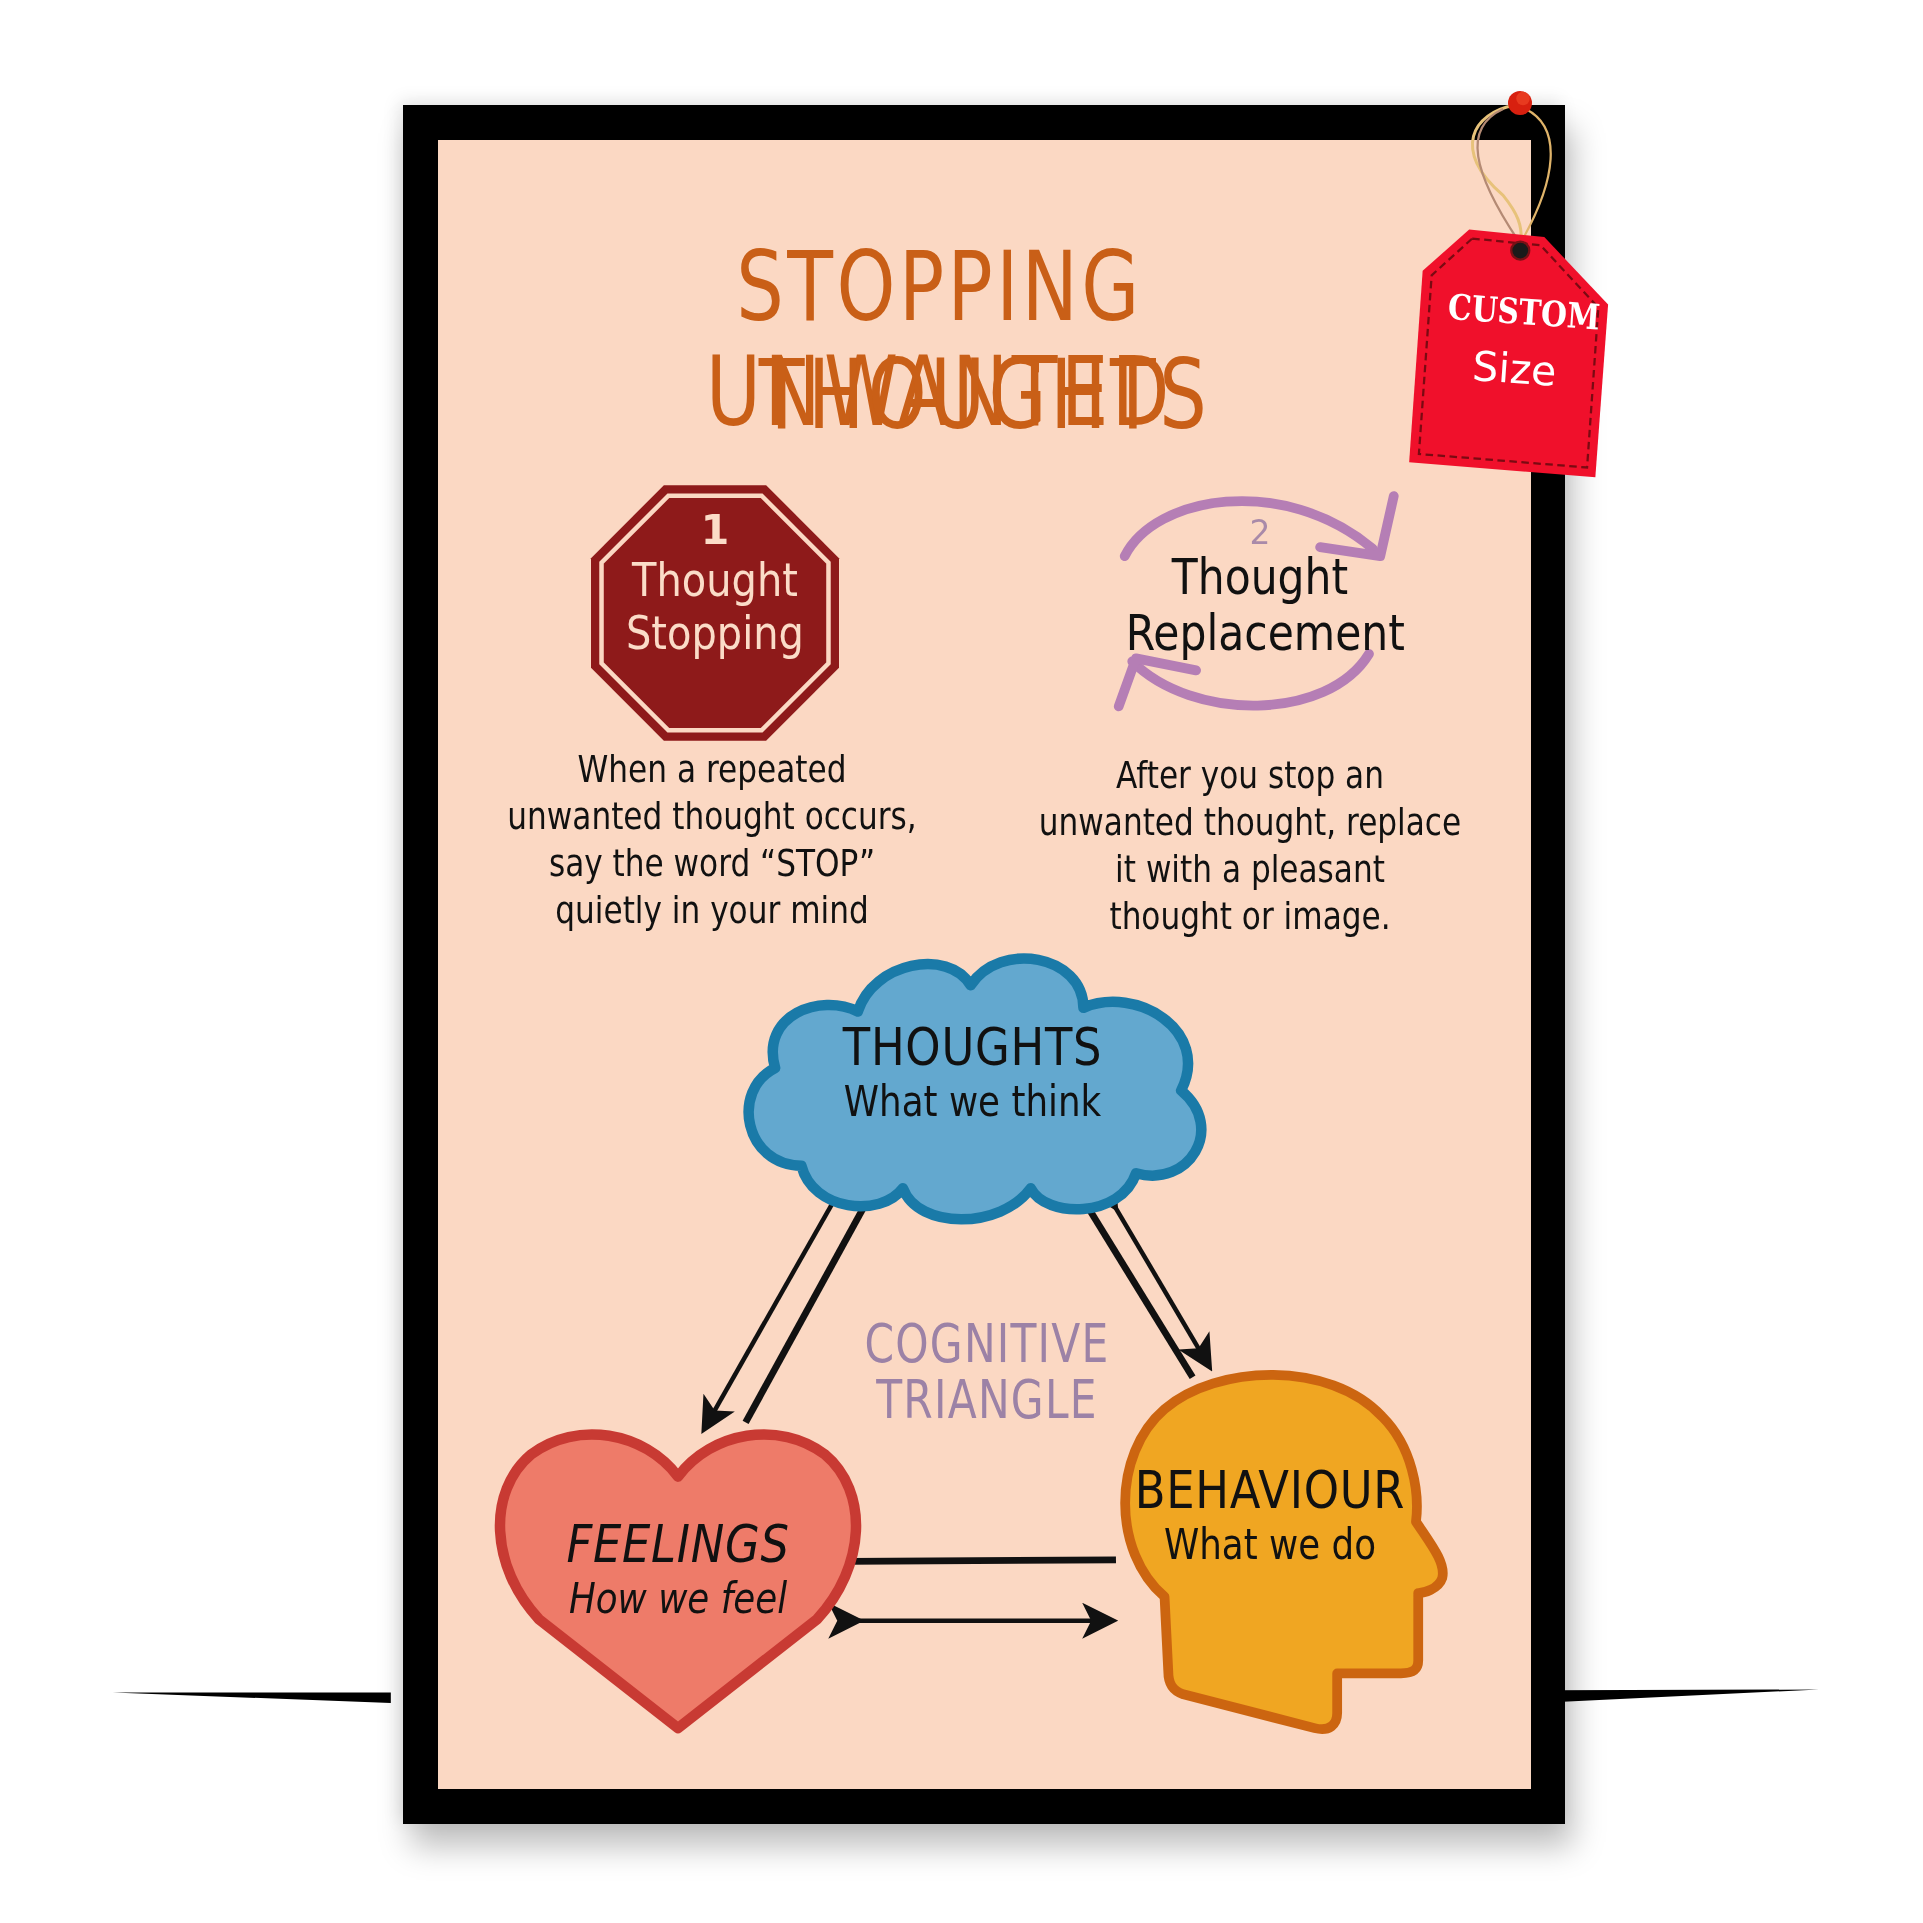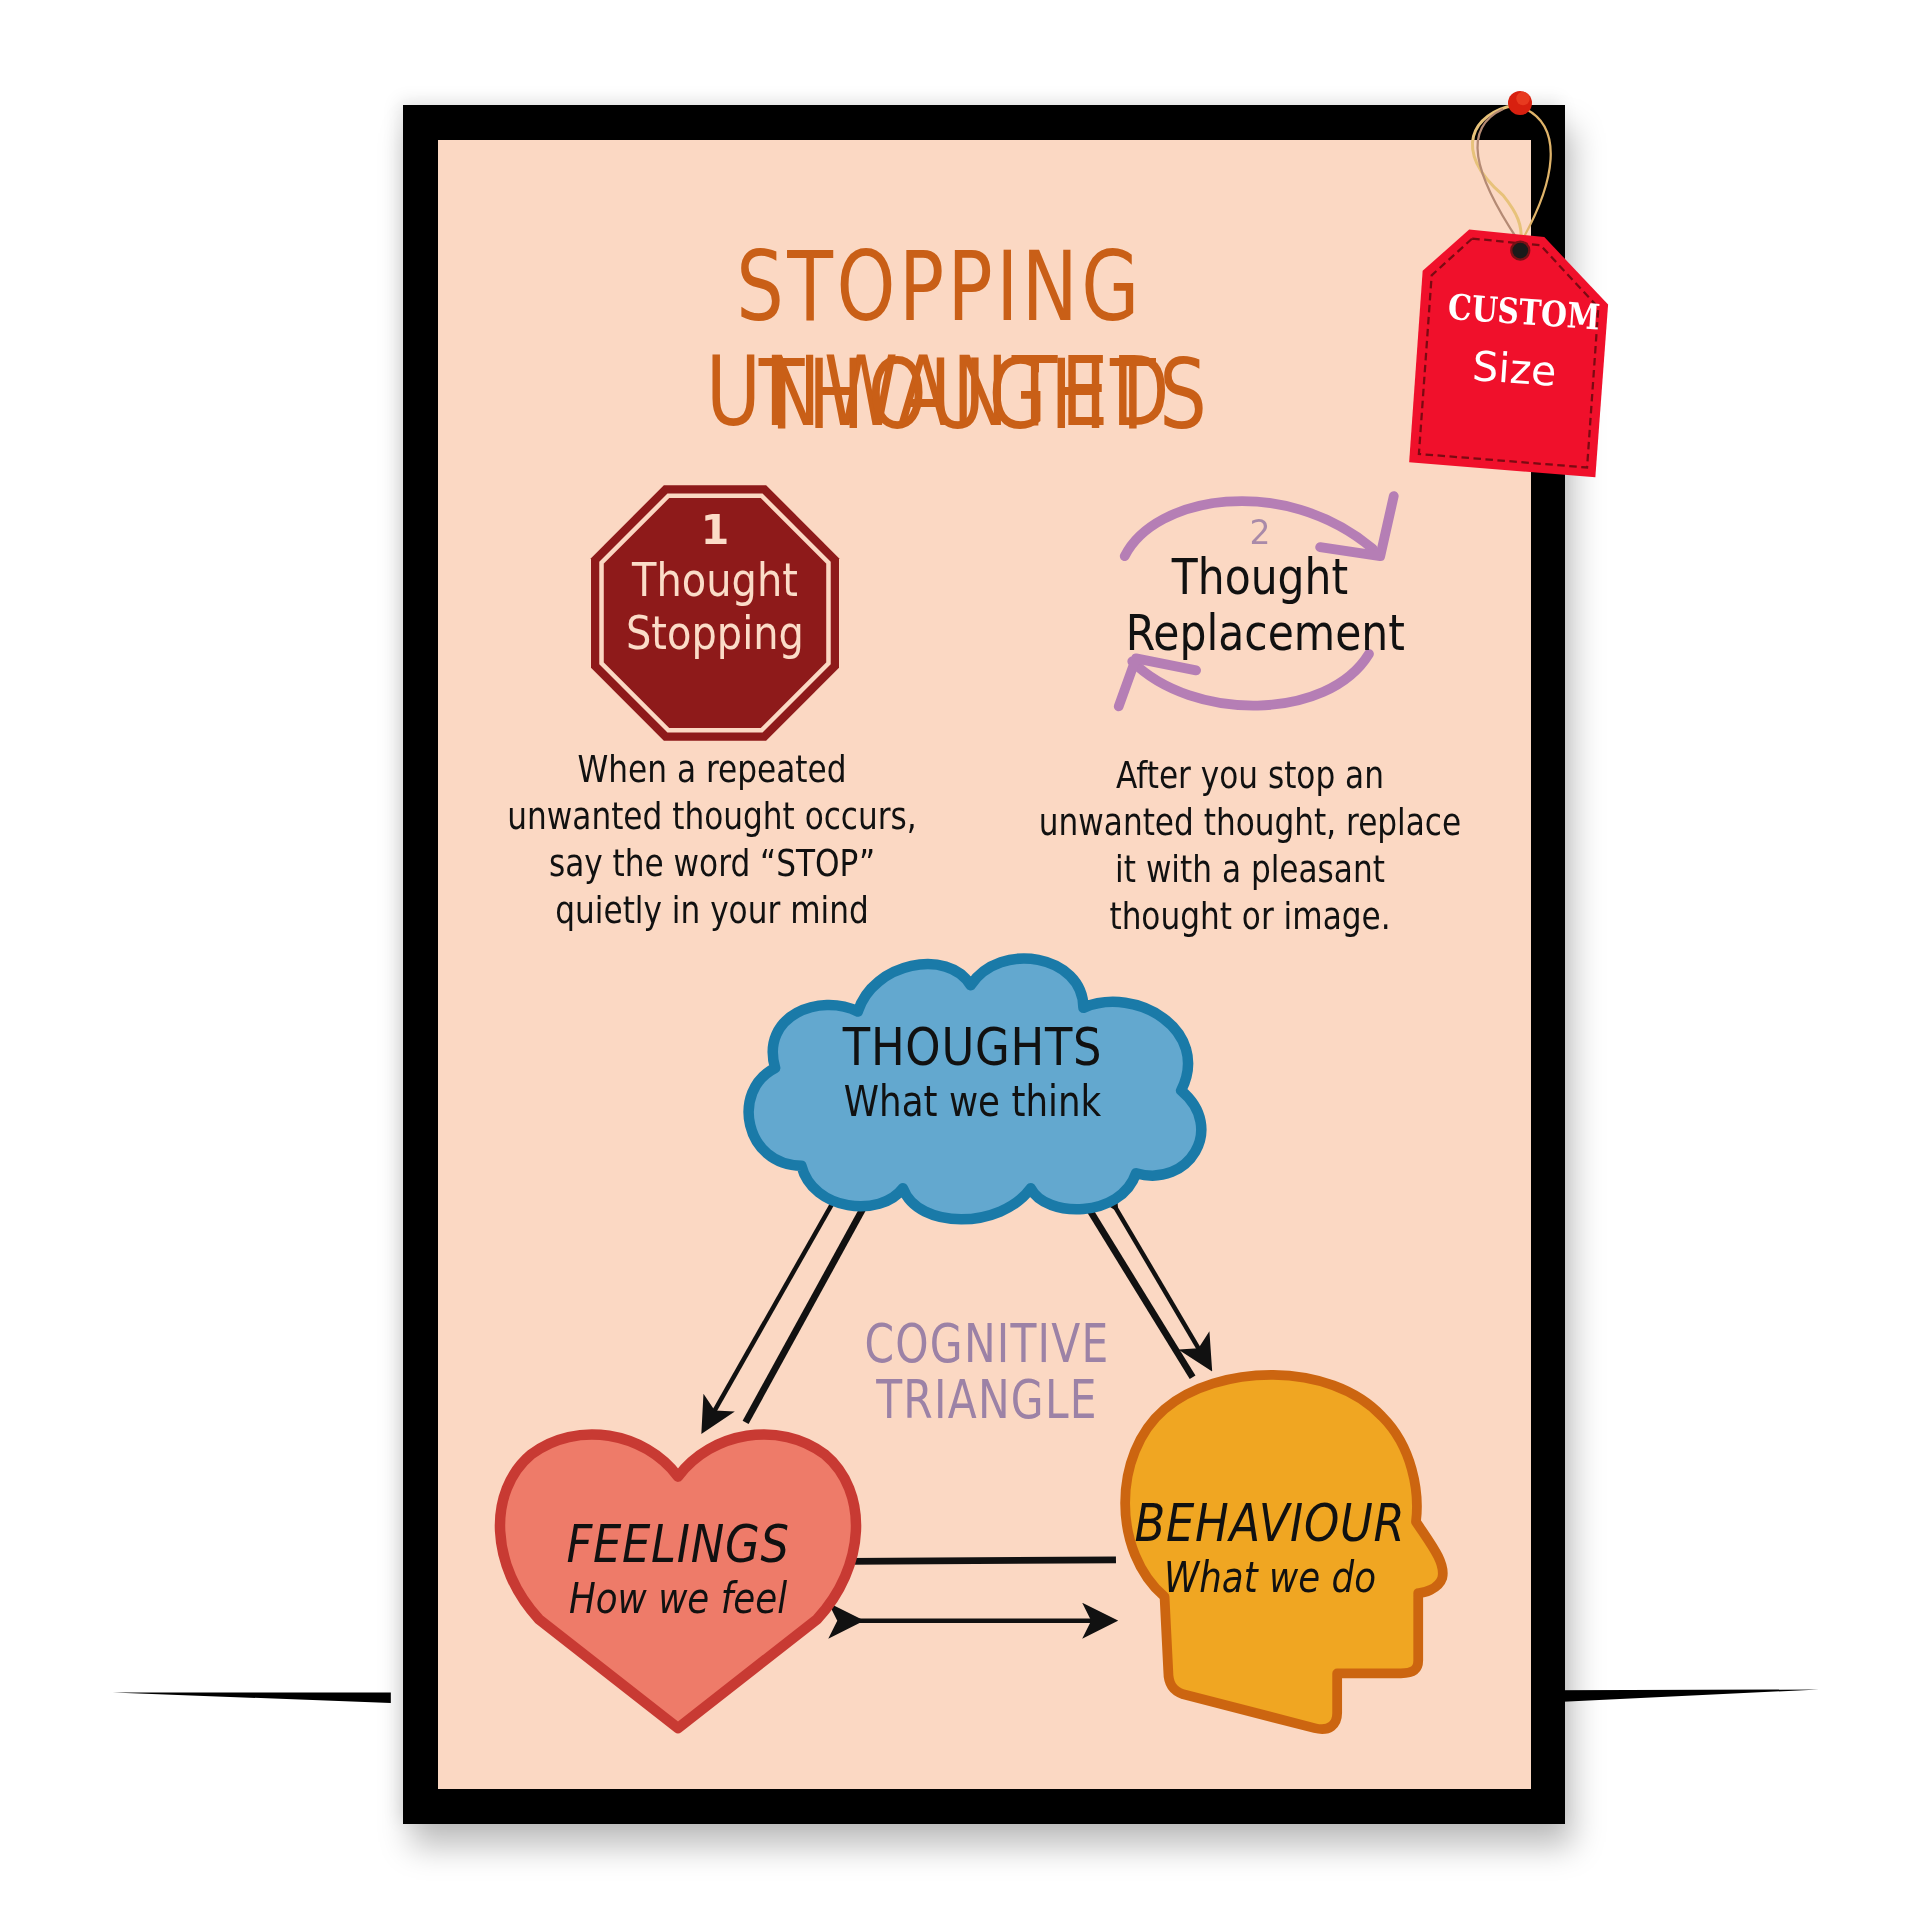--- a/index.html
+++ b/index.html
@@ -106,21 +106,21 @@
       <path d="M245 70 C 200 10, 110 -5, 50 40 C -10 90, -5 190, 60 260 L 245 405 L 430 260 C 495 190, 500 90, 440 40 C 380 -5, 290 10, 245 70 Z" fill="#ee7b69" stroke="#c83a33" stroke-width="14" stroke-linejoin="round"></path>
     </svg>
     <div class="node-label" style="left:56px;top:1375px;width:368px;font-style:italic;">
       <span class="big">FEELINGS</span>
       <span class="small">How we feel</span>
     </div>
 
     <svg style="left:674px;top:1224px;width:334px;height:398px;" viewBox="0 0 445 530" width="334" height="398">
       <path d="M70 310 C 0 250, 0 120, 70 60 C 140 0, 290 -5, 360 70 C 400 110, 410 170, 405 210 C 425 240, 445 265, 440 285 C 435 300, 415 305, 408 305 L 408 395 C 408 408, 400 412, 385 412 L 300 412 L 300 465 C 300 480, 290 490, 270 485 L 95 440 C 80 435, 75 425, 75 410 Z" fill="#f0a622" stroke="#cc6510" stroke-width="13" stroke-linejoin="round"></path>
     </svg>
-    <div class="node-label" style="left:674px;top:1354px;width:316px;font-style:italic;">
+    <div class="node-label" style="left:674px;top:1321px;width:316px;">
       <span class="big">BEHAVIOUR</span>
       <span class="small">What we do</span>
     </div>
 
   </div>
 </div>
 
 <svg style="left:0;top:0;width:1924px;height:1924px;" viewBox="0 0 2560 2560" width="1924" height="1924">
   <path d="M2015 140 C 1960 150, 1930 200, 2000 260 C 2020 285, 2025 300, 2024 320" fill="none" stroke="#e7c27a" stroke-width="4"></path>
   <path d="M2030 145 C 2080 170, 2070 240, 2025 320" fill="none" stroke="#e0b46a" stroke-width="3"></path>

